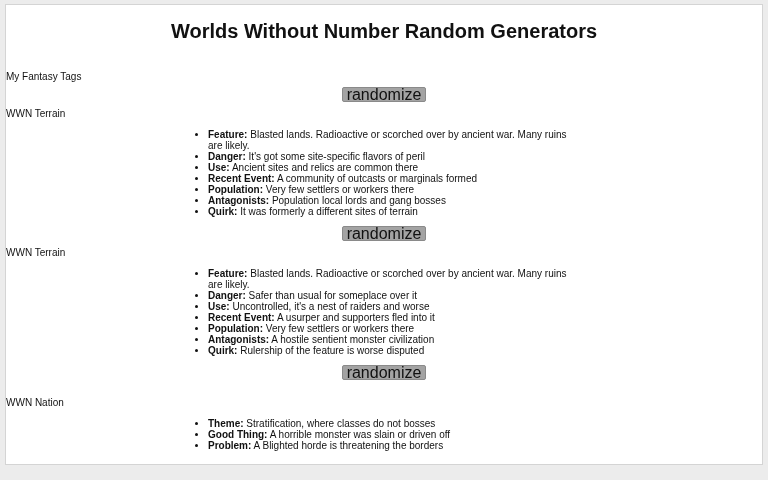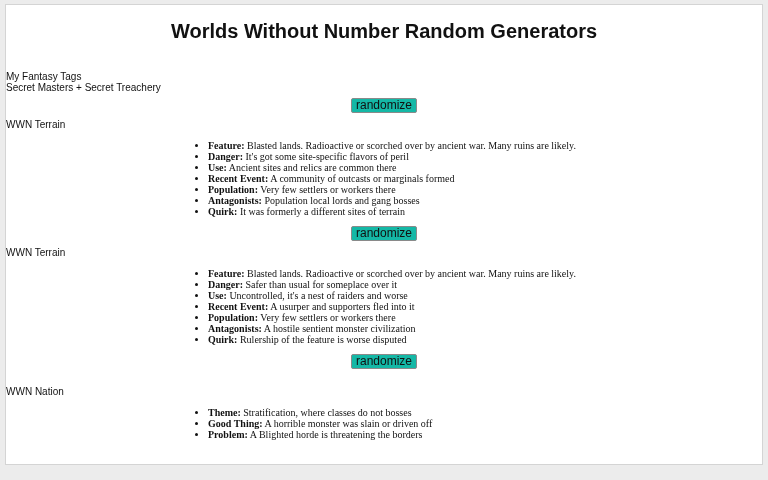--- a/index.html
+++ b/index.html
@@ -18,41 +18,40 @@
       overflow: hidden;
     }
     h1 {
       margin: 0; position: absolute; top: 15px; left: 0; width: 100%;
       text-align: center; font-size: 20px; font-weight: bold; color: #111;
     }
     .content { position: absolute; top: 66px; left: 0; width: 100%; font-size: 10px; }
     .center { text-align: left; line-height: 11px; }
     .btn-wrap { text-align: center; }
     button {
-      font-family: "Liberation Sans", sans-serif; font-size: 12px;
-      padding: 1px 4px; background: #14b8a6; border: 1px solid #8a8a8a;
+      font-family: "Liberation Sans", sans-serif; font-size: 16px;
+      padding: 1px 4px; background: #a3a3a3; border: 1px solid #8a8a8a;
       border-radius: 2px; color: #111; line-height: 11px; cursor: pointer;
     }
     ul {
       margin: 0; padding: 0;
       position: relative; left: 202px; width: 370px;
-      list-style: disc; padding-left: 0; font-family: Liberation Serif, serif;
+      list-style: disc; padding-left: 0;
     }
     li { line-height: 11px; margin-left: 0; list-style-position: outside; margin-left: 0; }
     b { font-weight: bold; }
   </style>
 </head>
 <body>
 
 <div class="frame">
   <h1>Worlds Without Number Random Generators</h1>
 
   <div class="content">
     <div class="center">My Fantasy Tags</div>
-    <div class="center">Secret Masters + Secret Treachery</div>
 
     <div class="btn-wrap" style="margin-top:5px;">
       <button>randomize</button>
     </div>
     <div class="center" style="margin-top:6px;">WWN Terrain</div>
     <ul style="margin-top:10px;">
       <li><b>Feature:</b> <span>Blasted lands. Radioactive or scorched over by ancient war. Many ruins are likely.</span></li>
       <li><b>Danger:</b> <span>It's got some site-specific flavors of peril</span></li>
       <li><b>Use:</b> <span>Ancient sites and relics are common there</span></li>
       <li><b>Recent Event:</b> <span>A community of outcasts or marginals formed</span></li>

